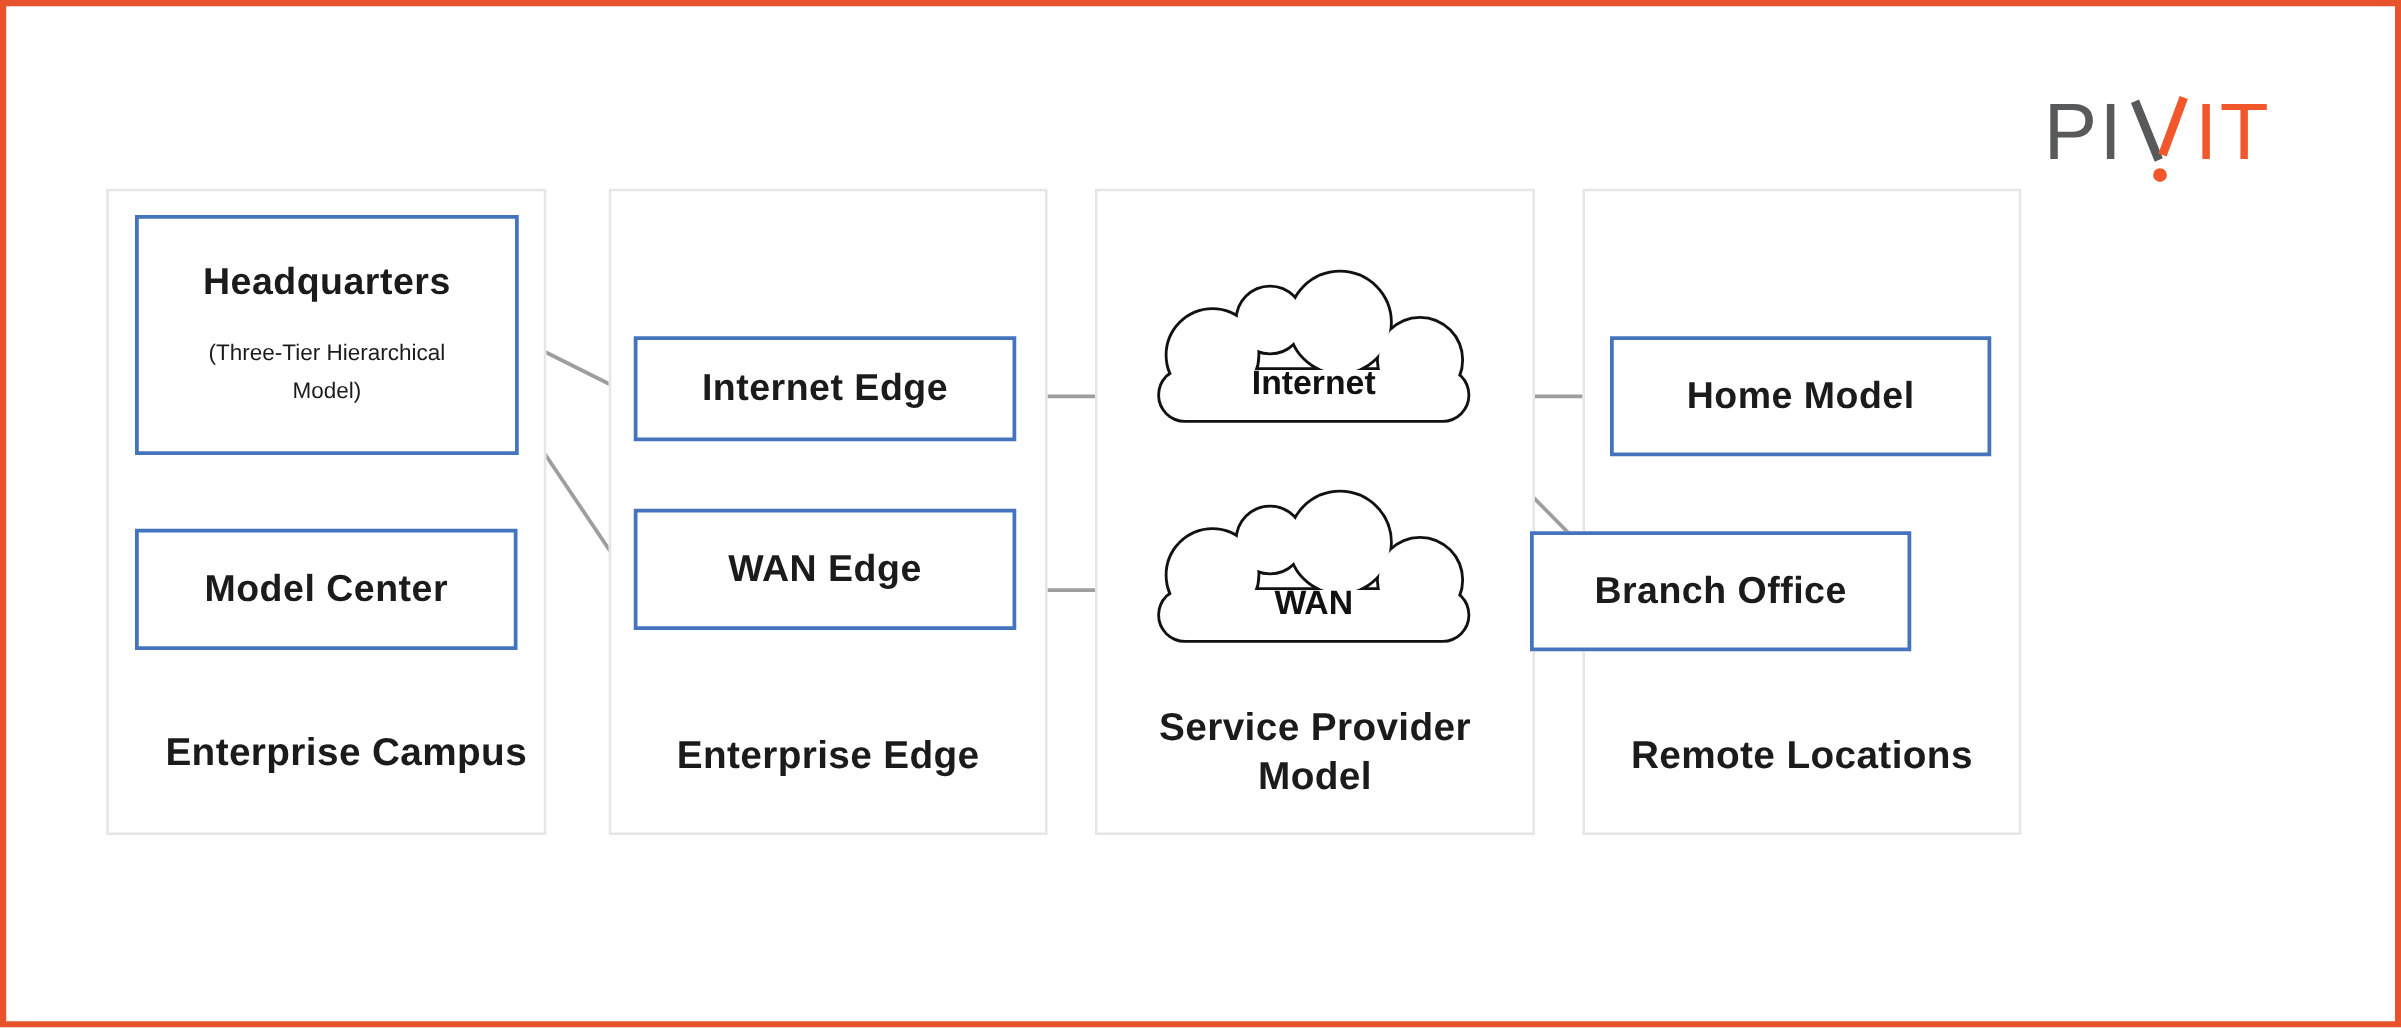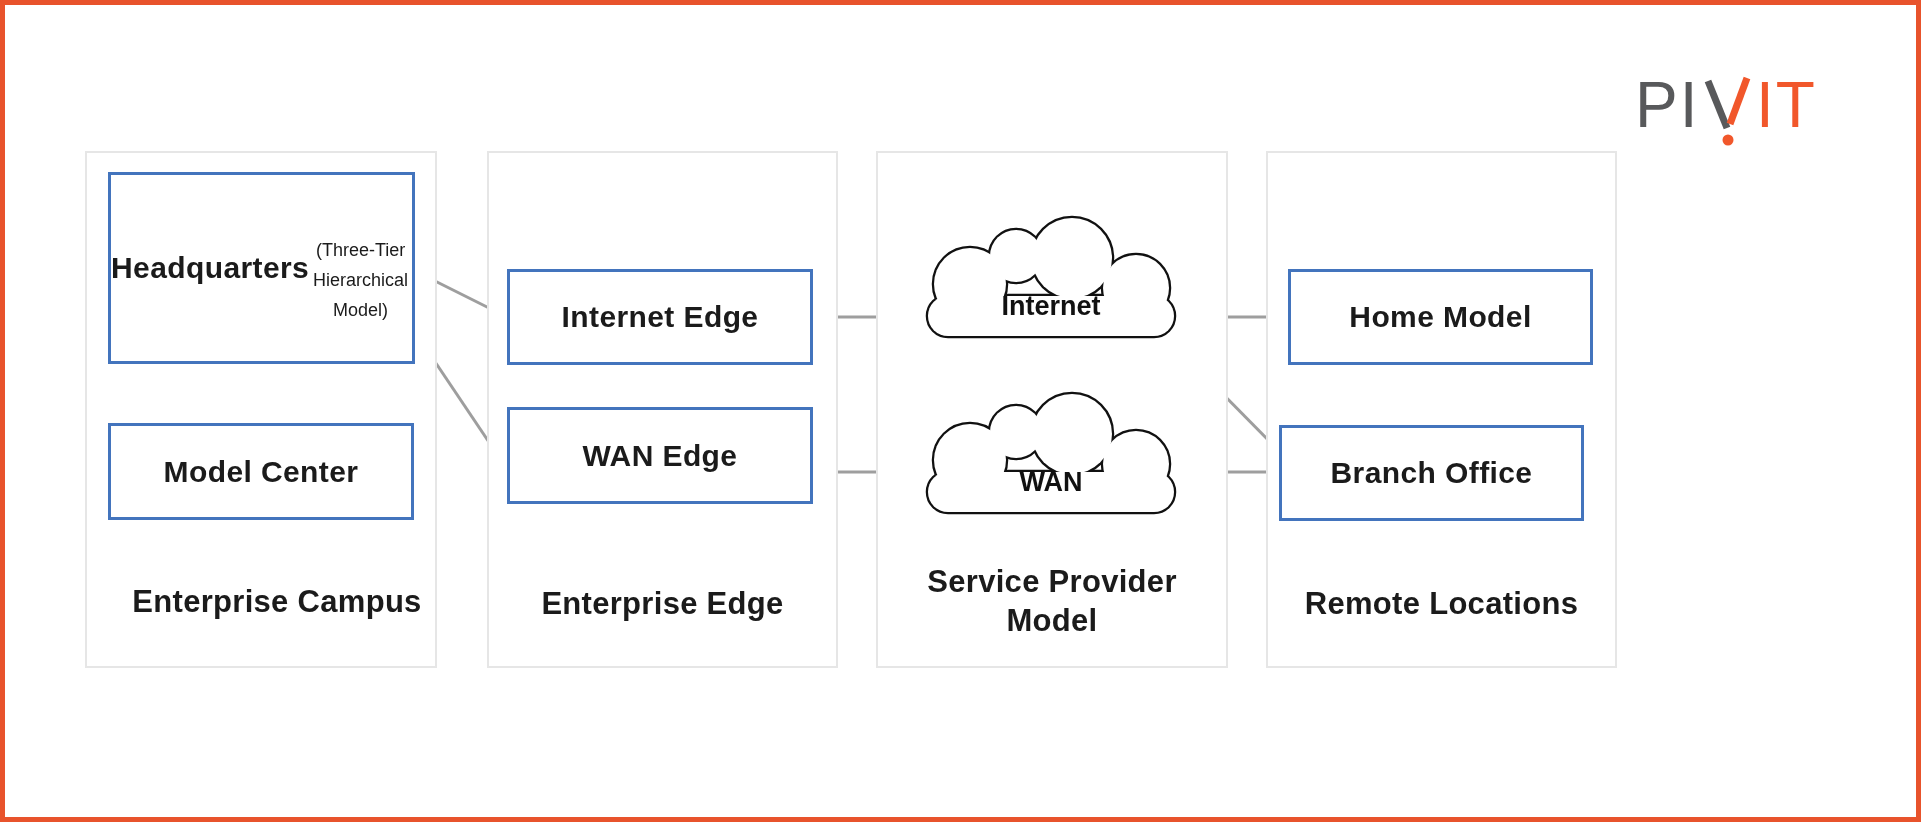--- a/index.html
+++ b/index.html
@@ -19,20 +19,21 @@
     background:#ffffff;
     border:2px solid #E6E6E6;
     box-sizing:border-box;
   }
   .node{
     position:absolute;
     background:#ffffff;
     border:3px solid #4374BD;
     box-sizing:border-box;
     display:flex;
+    flex-direction:column;
     align-items:center;
     justify-content:center;
     text-align:center;
   }
   .node-title{
     font-size:30px;
     font-weight:700;
     letter-spacing:.4px;
     line-height:34px;
   }
@@ -86,33 +87,33 @@
 
   <div class="node" style="left:103px;top:167px;width:307px;height:192px">
     <div class="node-title">Headquarters</div>
     <div class="node-sub">(Three-Tier Hierarchical Model)</div>
   </div>
 
   <div class="node" style="left:103px;top:418px;width:306px;height:97px">
     <div class="node-title">Model Center</div>
   </div>
 
-  <div class="node" style="left:502px;top:264px;width:306px;height:96px">
+  <div class="node" style="left:502px;top:264px;width:306px;height:84px">
     <div class="node-title">Internet Edge</div>
   </div>
 
   <div class="node" style="left:502px;top:402px;width:306px;height:97px">
     <div class="node-title">WAN Edge</div>
   </div>
 
   <div class="node" style="left:1283px;top:264px;width:305px;height:96px">
     <div class="node-title">Home Model</div>
   </div>
 
-  <div class="node" style="left:1274px;top:420px;width:305px;height:96px">
+  <div class="node" style="left:1219px;top:420px;width:305px;height:96px">
     <div class="node-title">Branch Office</div>
   </div>
 
   <svg class="cloud" style="left:917px;top:207px" width="258" height="128" viewBox="0 0 258 128">
     <g stroke="#111111" stroke-width="4.5" fill="#ffffff">
       <rect x="6" y="84" width="246" height="40" rx="20"></rect>
       <circle cx="48" cy="72" r="36"></circle>
       <circle cx="94" cy="44" r="26"></circle>
       <circle cx="150" cy="46" r="40"></circle>
       <circle cx="214" cy="76" r="33"></circle>

